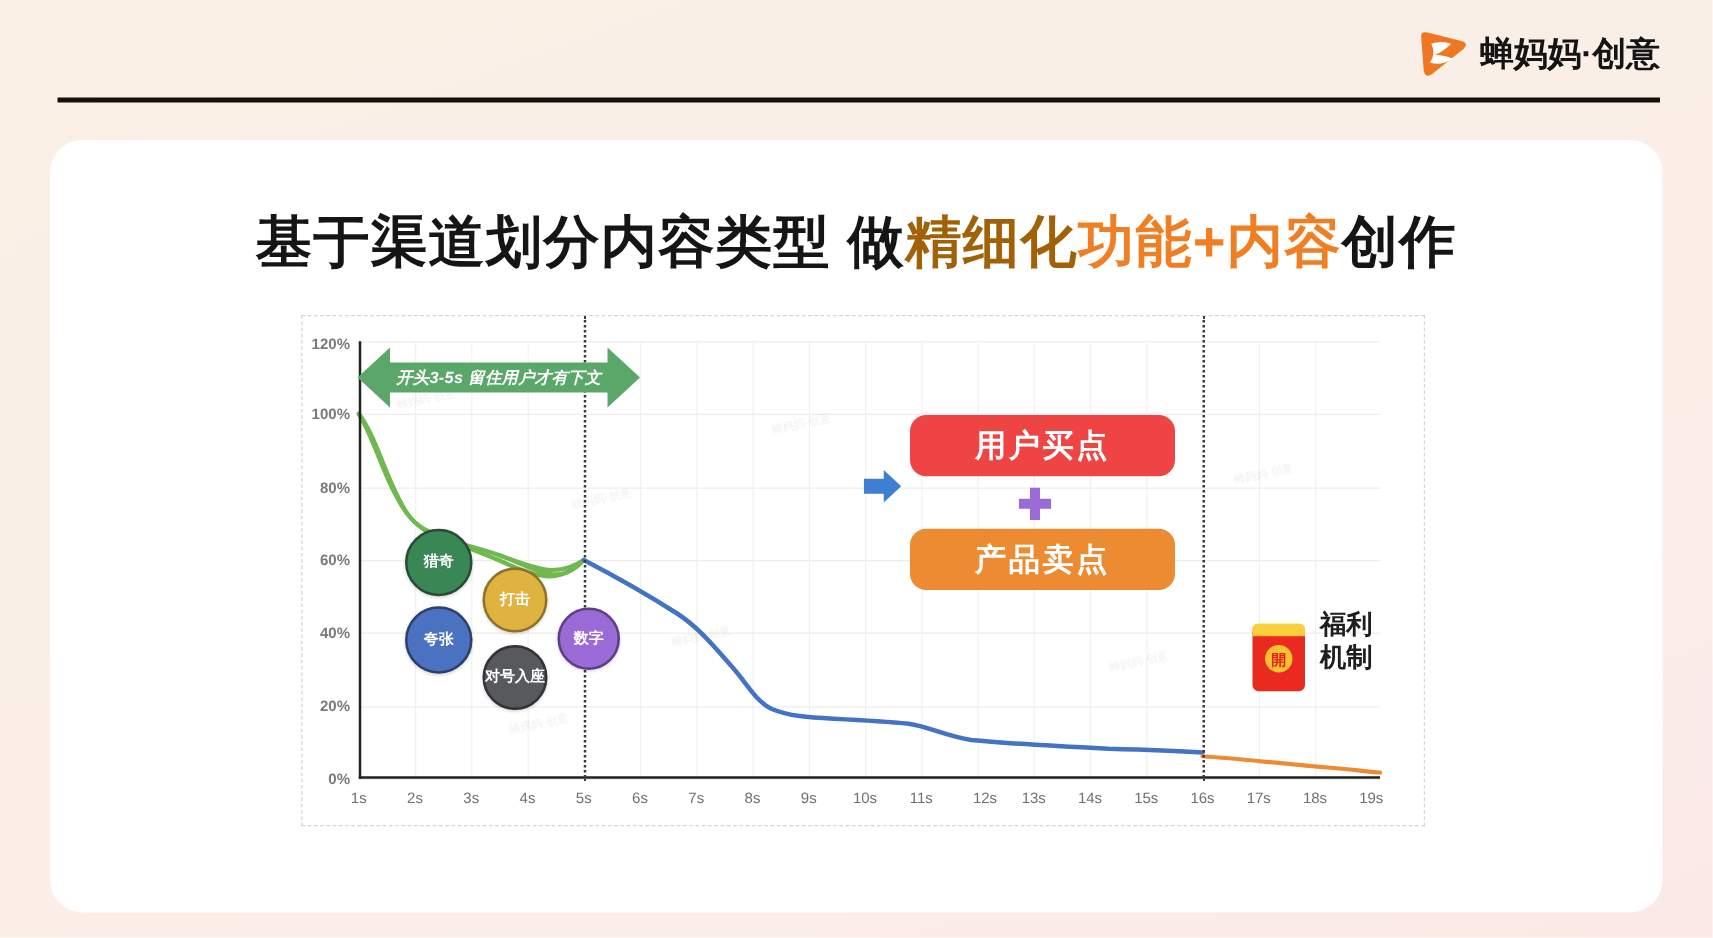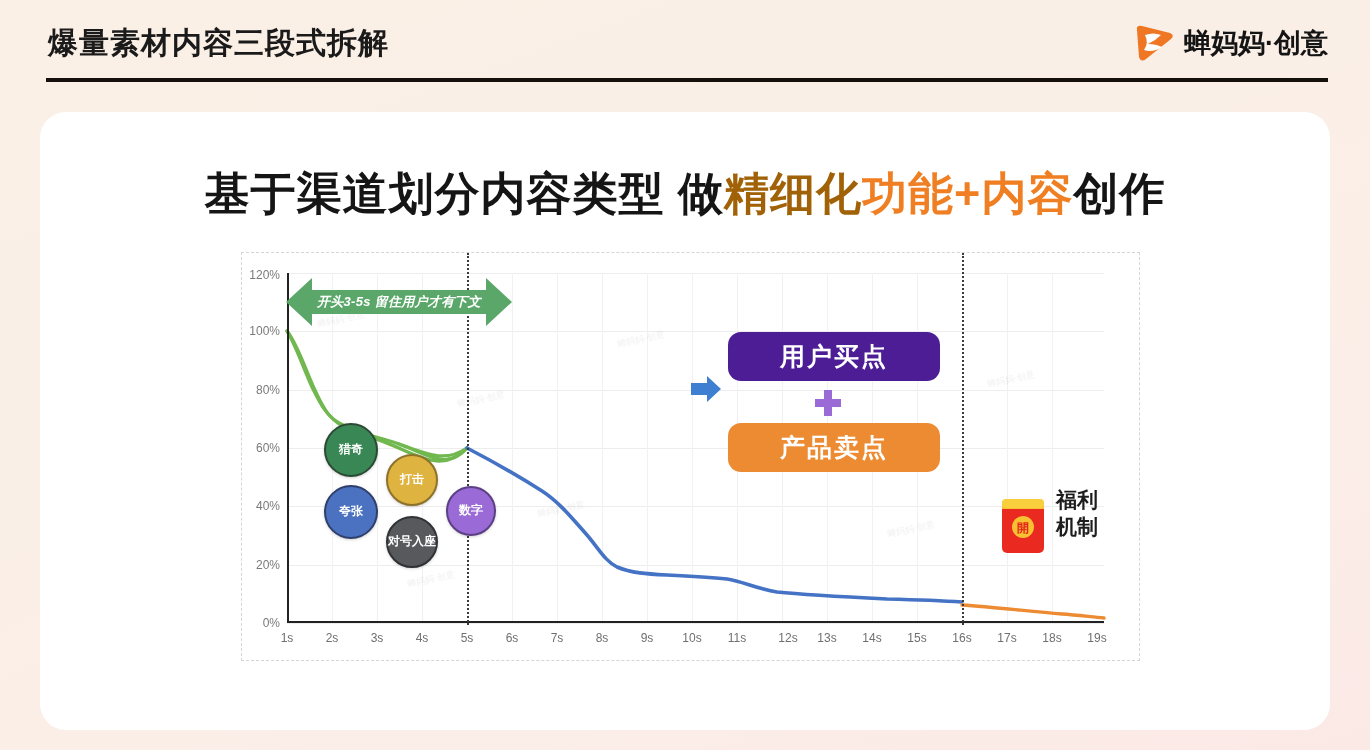--- a/index.html
+++ b/index.html
@@ -76,21 +76,21 @@
   }
   .axis-y {
     position: absolute; left: 0; top: 0; width: 2px; height: 350px; background: #222;
   }
   .axis-x {
     position: absolute; left: 0; bottom: 0; width: 817px; height: 2px; background: #222;
   }
   .ytick {
     position: absolute; right: 100%; margin-right: 7px;
     transform: translateY(-50%);
-    font-size: 12px; color: #7a7a7a; white-space: nowrap;
+    font-size: 12px; color: #7a7a7a; white-space: nowrap; font-weight: bold;
   }
   .xtick {
     position: absolute; top: 100%; margin-top: 8px;
     transform: translateX(-50%);
     font-size: 12px; color: #6f6f6f; white-space: nowrap;
   }
   .vdivider {
     position: absolute; top: -20px; height: 372px; width: 0;
     border-left: 2px dotted #3a3a3a;
   }
@@ -139,21 +139,20 @@
   .wm {
     position: absolute; font-size: 9px; color: rgba(0,0,0,.045);
     transform: rotate(-12deg); white-space: nowrap; pointer-events: none;
     font-weight: 600;
   }
 </style>
 </head>
 <body>
 
 <div class="header">
-  <div class="header-title">爆量素材内容三段式拆解</div>
   <div class="header-rule"></div>
 
   <div class="logo">
     <span class="logo-mark">
       <svg viewBox="0 0 42 42" width="42" height="42">
         <path d="M4 8 Q3 3 9 4 L37 11 Q42 13 38 17 L13 37 Q8 41 6 35 Z" fill="#ef7622"></path>
         <path d="M12 13 Q20 10 28 13 Q22 19 15 22 Q23 22 29 25 Q20 31 11 28 Q16 21 12 13 Z" fill="#ffffff"></path>
       </svg>
     </span>
     <span class="logo-text">蝉妈妈·创意</span>
@@ -263,21 +262,21 @@
       <div class="bubble" style="left:99px;top:243px;width:52px;height:52px;background:#57595c;border:2px solid #303235">
         <span style="display:block">对号入座</span>
       </div>
 
       <span class="mbox-arrow" style="left:404px;top:103px">
         <svg viewBox="0 0 30 26" width="30" height="26">
           <path d="M0,7 L16,7 L16,0 L30,13 L16,26 L16,19 L0,19 Z" fill="#3f7fd1"></path>
         </svg>
       </span>
 
-      <div class="pillbox" style="left:441px;top:59px;width:212px;height:49px;background:#4c1d95">
+      <div class="pillbox" style="left:441px;top:59px;width:212px;height:49px;background:#ef4444">
         <span>用户买点</span>
       </div>
 
       <span class="plus-glyph" style="left:528px;top:117px">
         <svg viewBox="0 0 26 26" width="26" height="26">
           <path d="M9,0 H17 V9 H26 V17 H17 V26 H9 V17 H0 V9 H9 Z" fill="#9a6bd6" rx="2"></path>
         </svg>
       </span>
 
       <div class="pillbox" style="left:441px;top:150px;width:212px;height:49px;background:#ed8b33">

